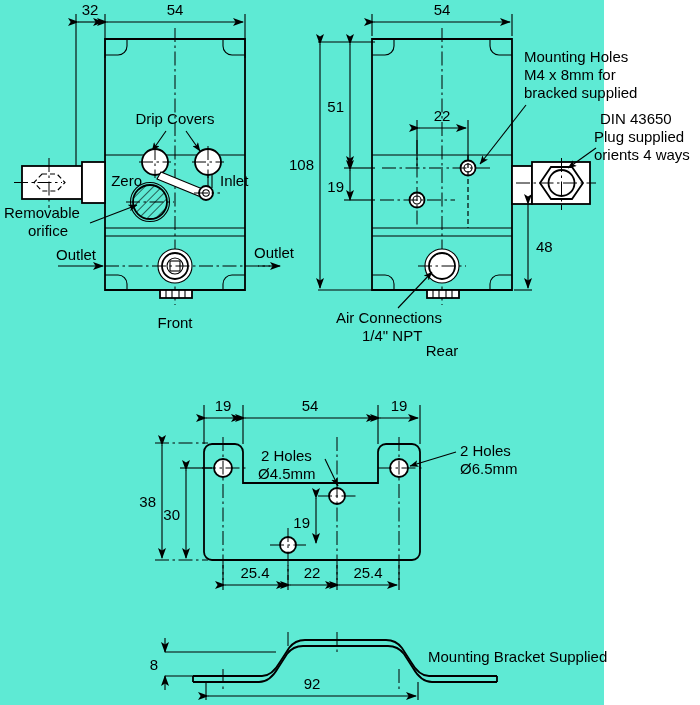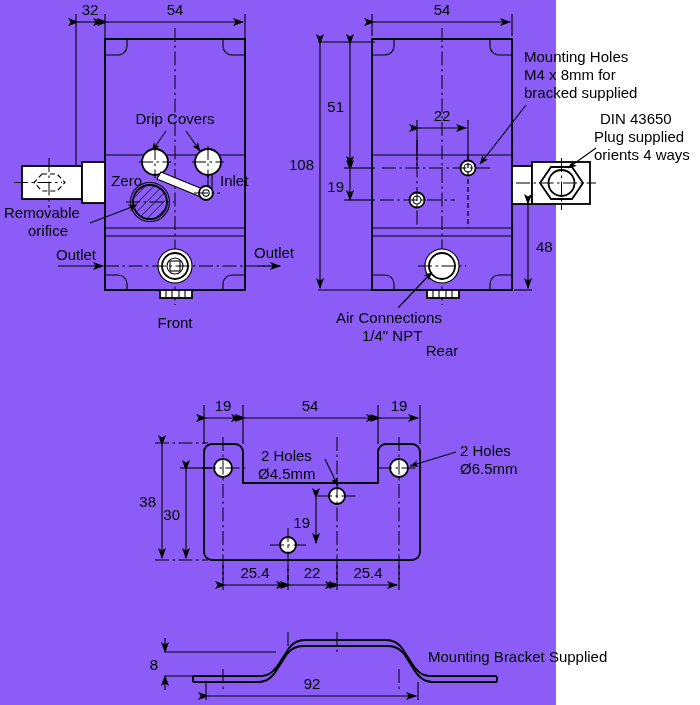--- a/index.html
+++ b/index.html
@@ -1,18 +1,18 @@
 <!DOCTYPE html>
 <html><head>
 <meta charset="utf-8">
 <style>
   html,body{margin:0;padding:0;background:#ffffff;}
   body{width:700px;height:705px;overflow:hidden;
        font-family:"Liberation Sans","DejaVu Sans",sans-serif;}
-  #stage{position:relative;width:556px;height:705px;background:#8b5cf6;}
+  #stage{position:relative;width:604px;height:705px;background:#5eead4;}
   svg{display:block;}
   .ln{stroke:#000;fill:none;}
   .thick{stroke-width:1.8;}
   .thin{stroke-width:1.1;}
   .dim{stroke:#000;stroke-width:1.1;fill:none;}
   .ctr{stroke:#000;stroke-width:1.0;fill:none;
        stroke-dasharray:14 3.5 2.5 3.5;}
   .hid{stroke:#000;stroke-width:1.2;fill:none;stroke-dasharray:5 3;}
   .lead{stroke:#000;stroke-width:1.1;fill:none;}
   .wht{fill:#ffffff;}

